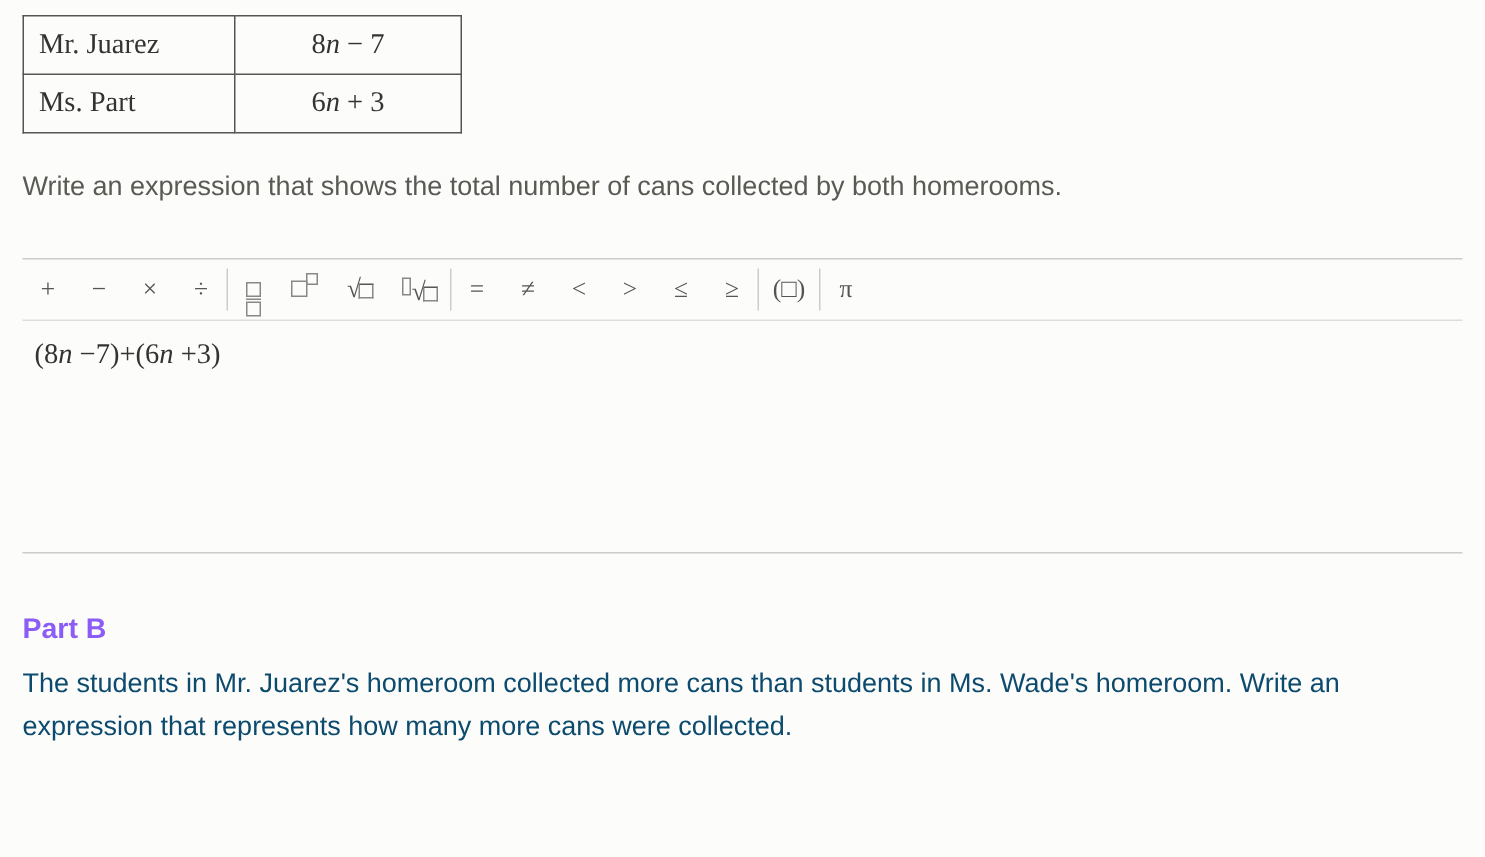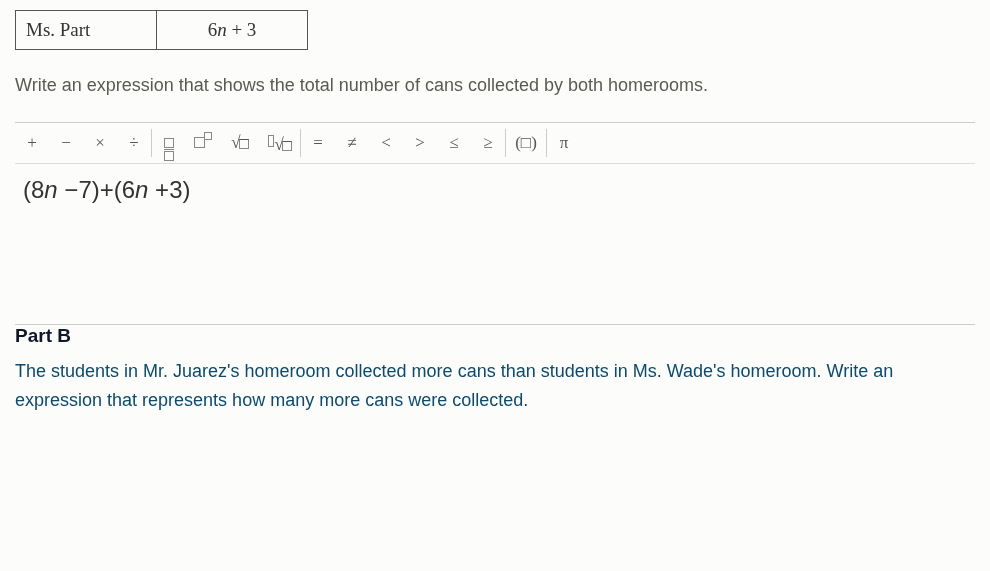--- a/index.html
+++ b/index.html
@@ -26,21 +26,21 @@
   width: 130px;
   padding-left:10px;
 }
 .data-table td:last-child {
   width: 150px;
   text-align: center;
 }
 .italic-n { font-style: italic; }
 .prompt {
   color: #5a5a55;
-  margin-bottom: 26px;
+  margin-bottom: 37px;
   font-size: 18px;
 }
 .editor {
   border-top: 1px solid #ccc;
   border-bottom: 1px solid #ccc;
   background: #fcfcfa;
 }
 .toolbar {
   display: flex;
   align-items: center;
@@ -61,41 +61,48 @@
   height: 28px;
   background: #ccc;
 }
 .frac-icon {
   display:inline-flex;flex-direction:column;align-items:center;font-size:10px;line-height:1.1;color:#555;
 }
 .frac-icon .box{border:1px solid #888;width:8px;height:8px;}
 .root-box{display:inline-block;border:1px solid #888;width:8px;height:8px;vertical-align:middle;margin-left:-2px;}
 .input-area {
   padding: 12px 8px 120px 8px;
-  font-family: Liberation Sans, sans-serif;
-  font-size: 24px;
+  font-family: Liberation Serif, serif;
+  font-size: 19px;
 }
 .input-area .italic-n{font-style:italic;}
 .part-b-heading {
   font-weight: bold;
   font-size: 19px;
+  margin-top: 40px;
   margin-bottom: 10px;
-  color: #0f172a;
+  color: #8b5cf6;
 }
 .part-b-text {
   color: #0c4a6e;
   font-size: 18px;
   line-height: 1.6;
 }
 </style>
 </head>
 <body>
 
 <table class="data-table">
   <tbody>
+      <tr>
+    <td>Mr. Juarez</td>
+    <td>
+      <span>8</span><span class="italic-n">n</span><span> − 7</span>
+    </td>
+  </tr>
   <tr>
     <td>Ms. Part</td>
     <td>
       <span>6</span><span class="italic-n">n</span><span> + 3</span>
     </td>
   </tr>
 </tbody>
   </table>
 
 <div class="prompt">Write an expression that shows the total number of cans collected by both homerooms.</div>

